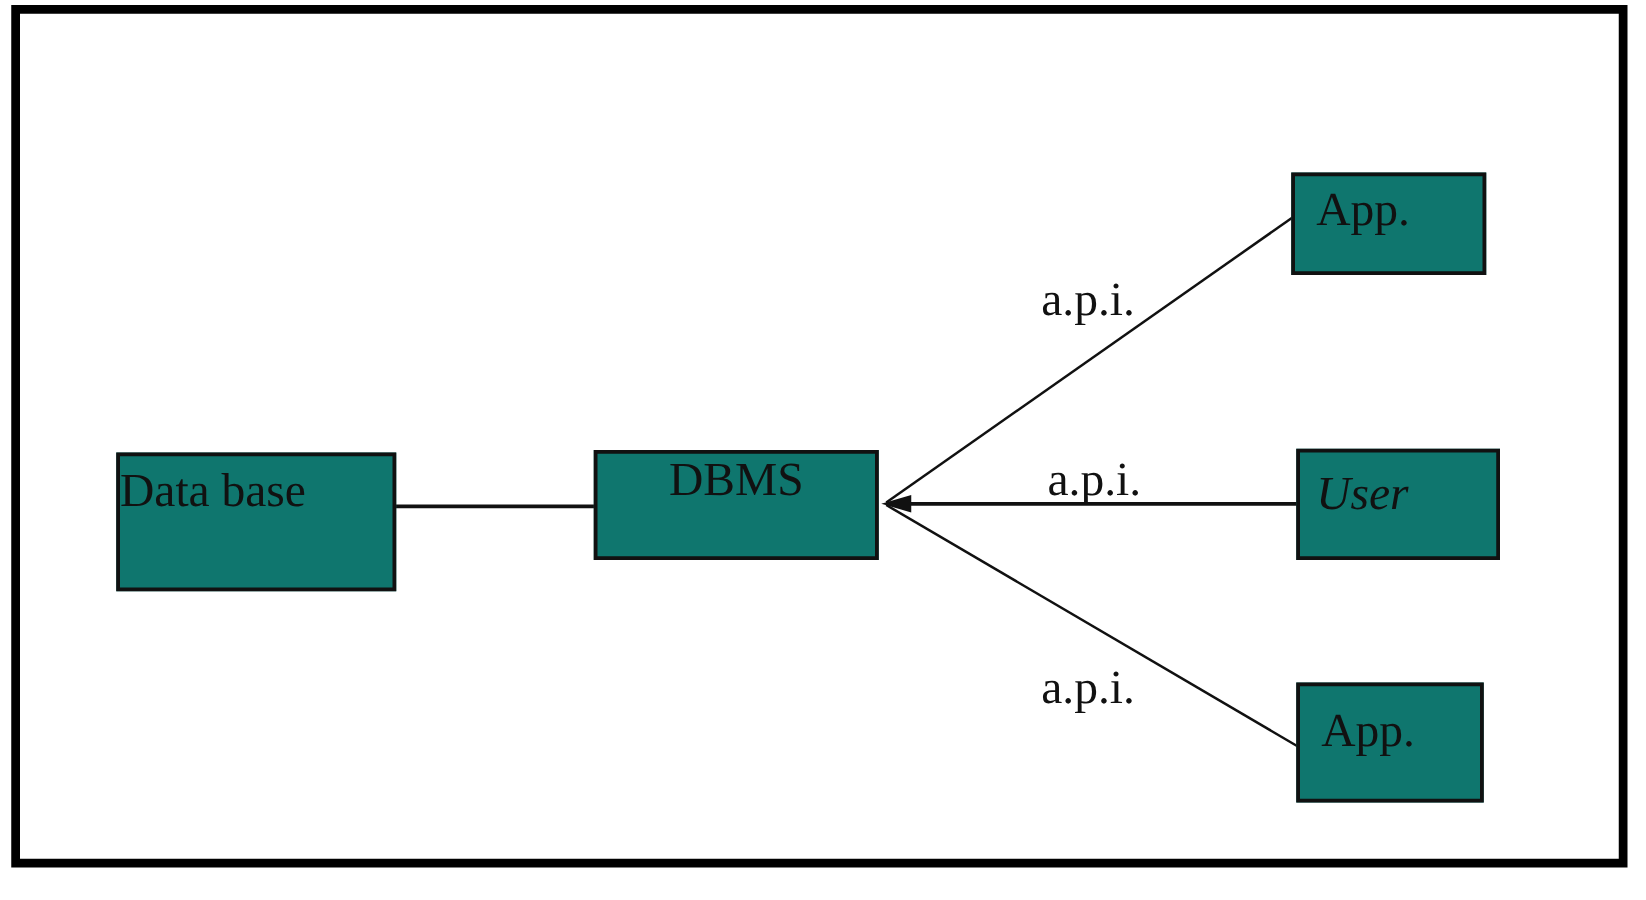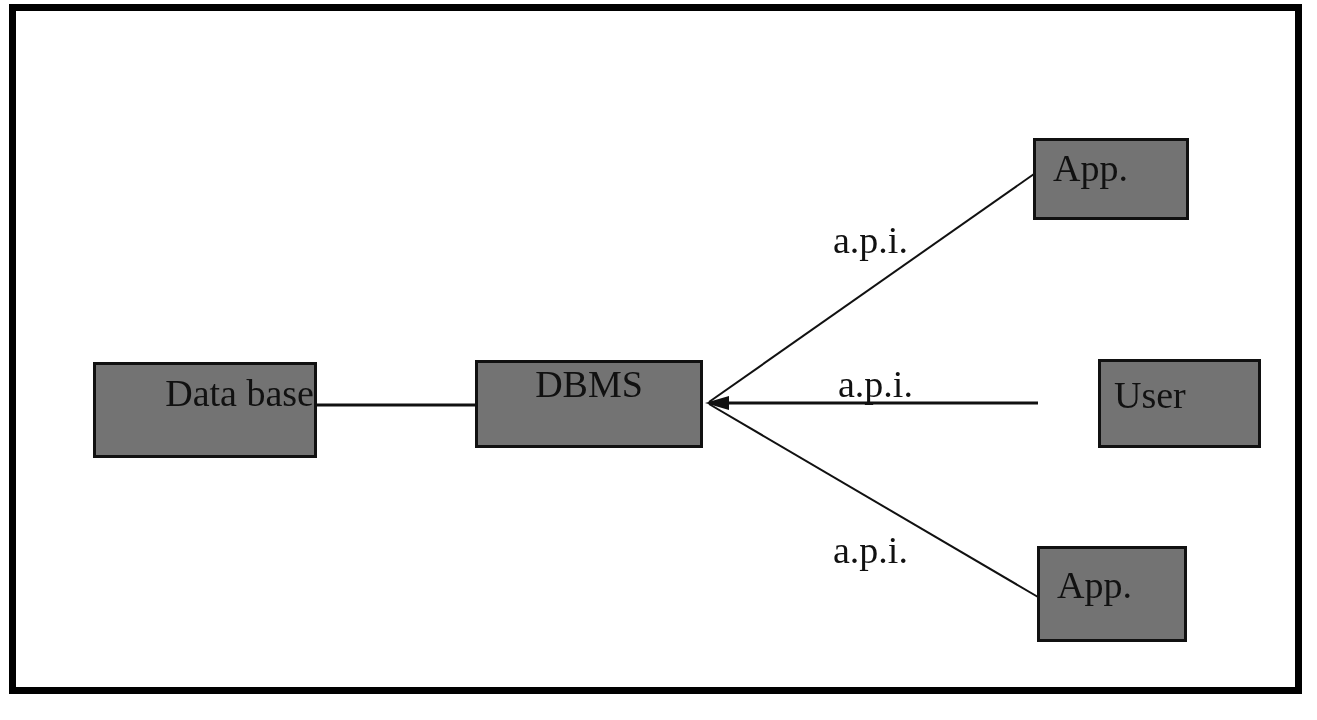--- a/index.html
+++ b/index.html
@@ -30,46 +30,46 @@
     left: 0;
     top: 0;
     width: 1317px;
     height: 720px;
     pointer-events: none;
   }
   .node {
     position: absolute;
     box-sizing: border-box;
     border: 3px solid #111111;
-    background: #737373;
+    background: #0f766e;
     color: #111111;
     font-size: 38px;
     line-height: 44px;
     display: flex;
   }
   .node-database {
-    left: 93px; top: 362px; width: 224px; height: 96px;
-    justify-content: flex-end;
+    left: 93px; top: 362px; width: 224px; height: 111px;
+    justify-content: flex-start;
     padding-top: 6px;
   }
   .node-dbms {
     left: 475px; top: 360px; width: 228px; height: 88px;
     flex-direction: column;
     align-items: center;
     line-height: 41px;
     padding-top: 1px;
     text-align: right;
   }
   .node-app-top {
     left: 1033px; top: 138px; width: 156px; height: 82px;
     padding-left: 17px; padding-top: 5px;
   }
   .node-user {
-    left: 1098px; top: 359px; width: 163px; height: 89px;
-    padding-left: 13px; padding-top: 11px;
+    left: 1037px; top: 359px; width: 163px; height: 89px;
+    padding-left: 13px; padding-top: 11px; font-style: italic;
   }
   .node-app-bottom {
     left: 1037px; top: 546px; width: 150px; height: 96px;
     padding-left: 17px; padding-top: 14px;
   }
   .edge-label {
     position: absolute;
     color: #111111;
     font-size: 38px;
     line-height: 44px;

